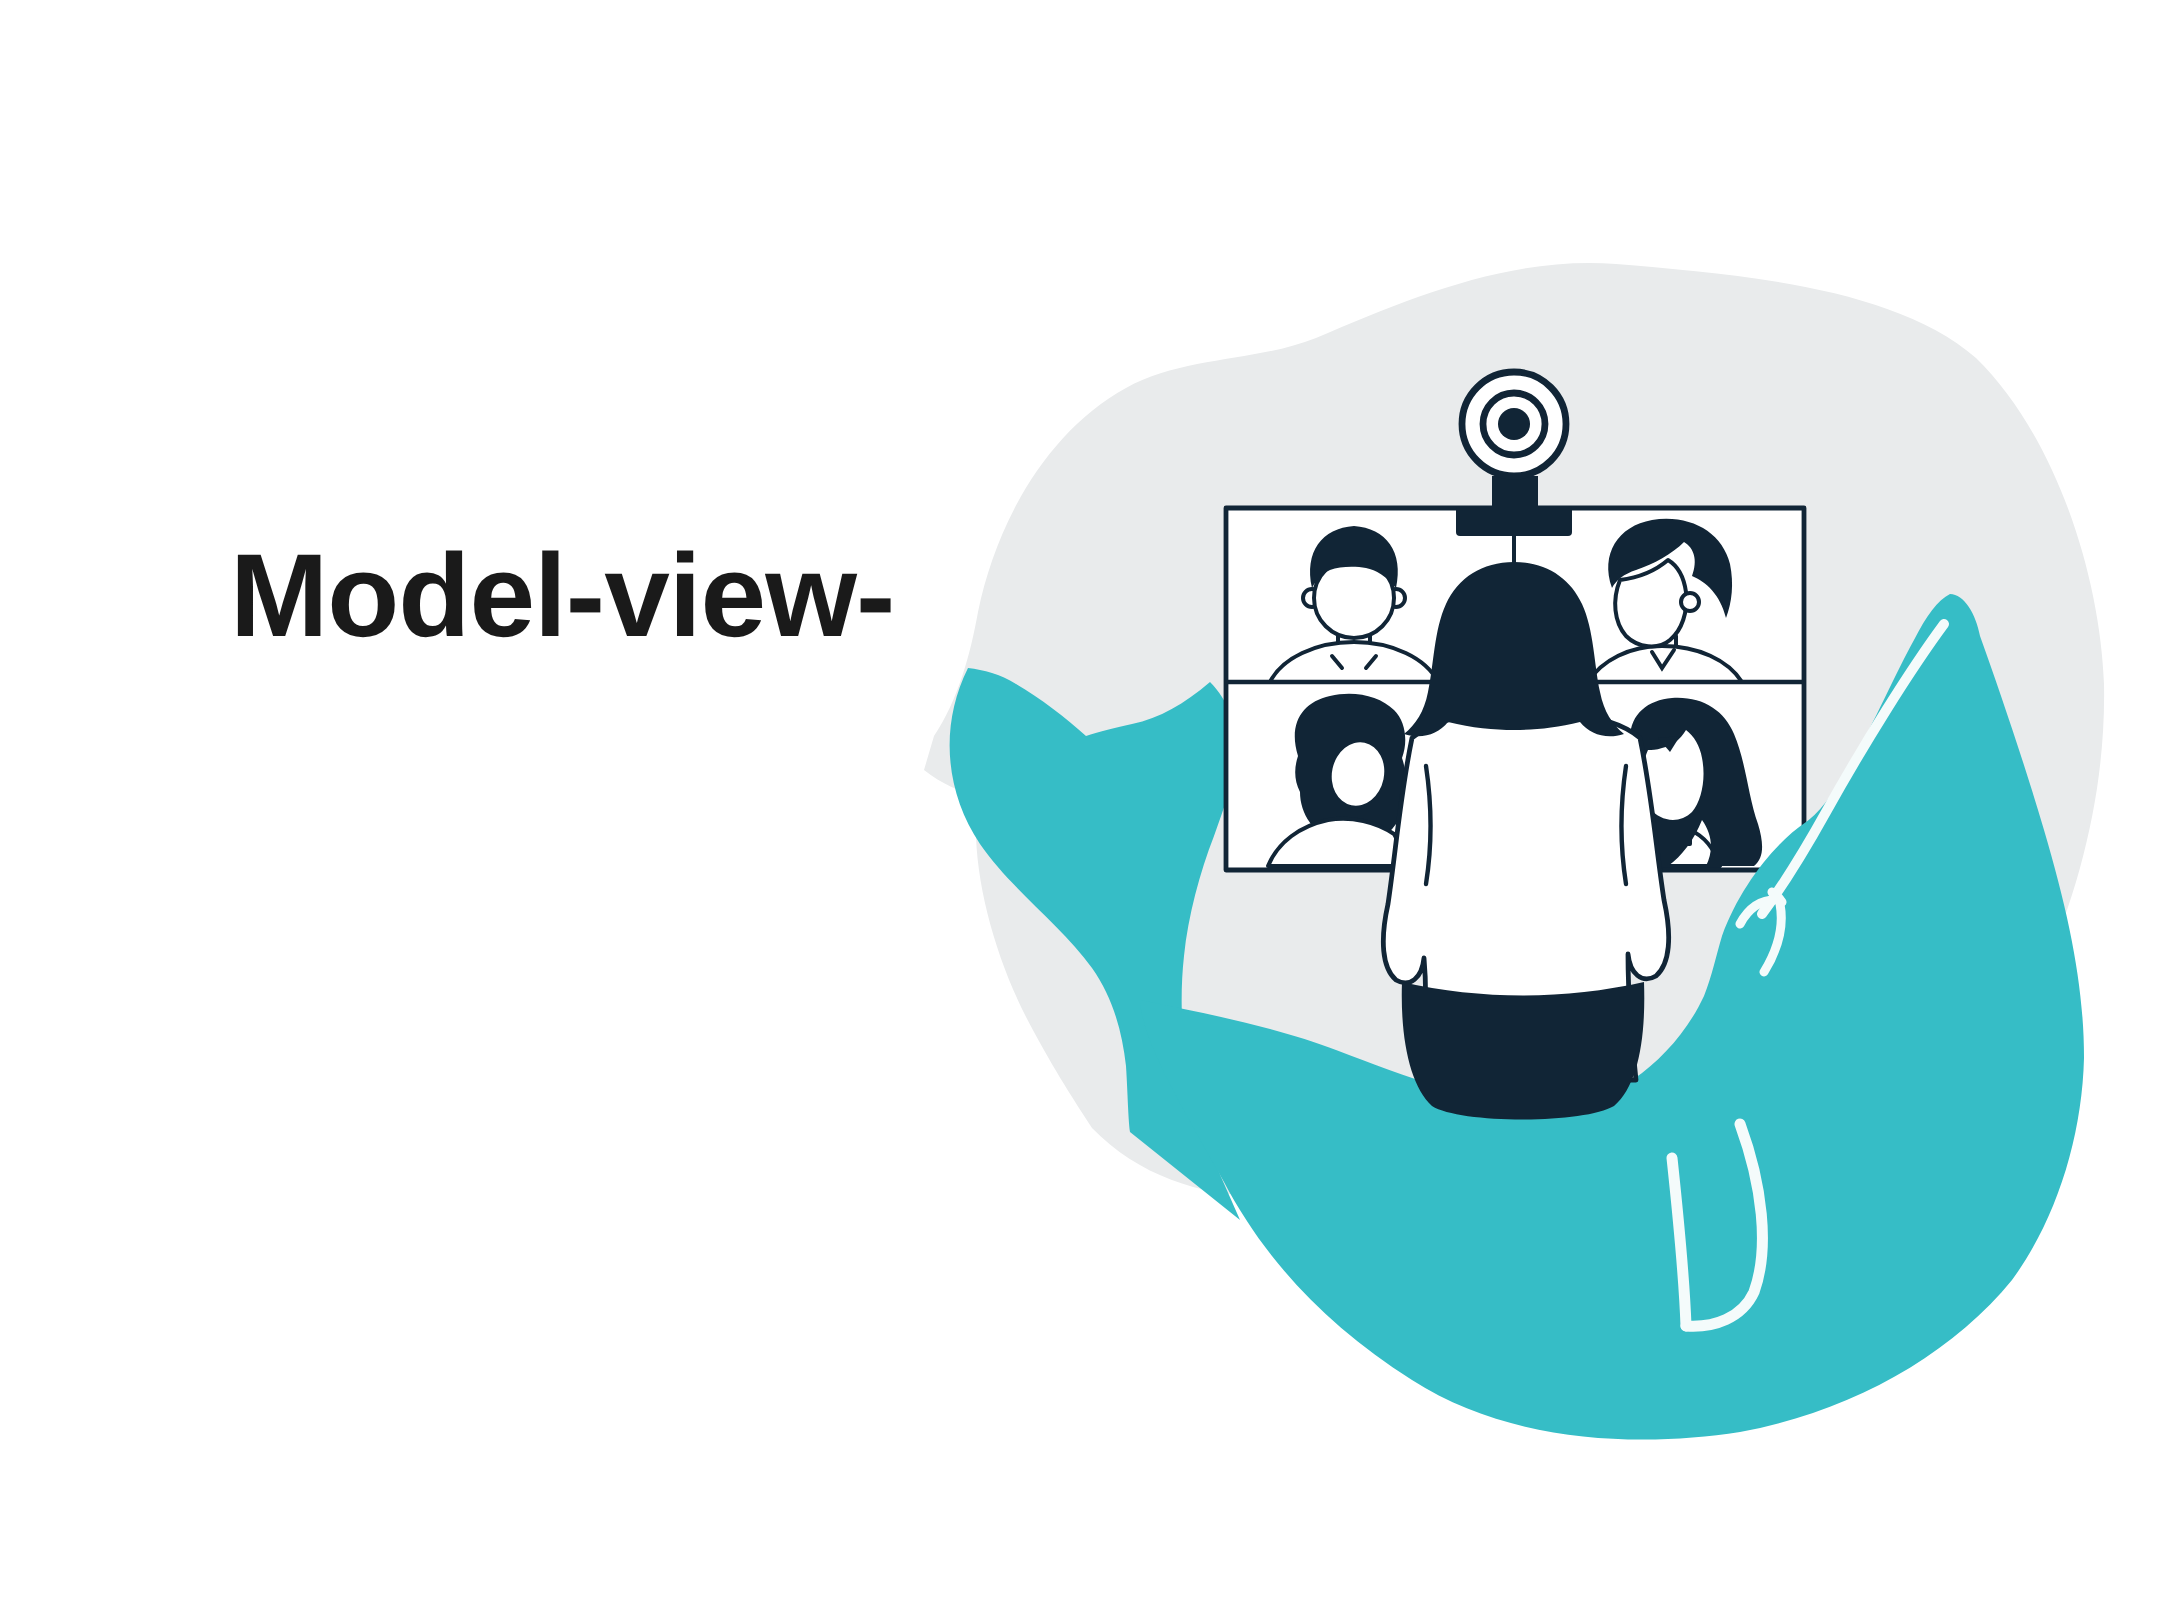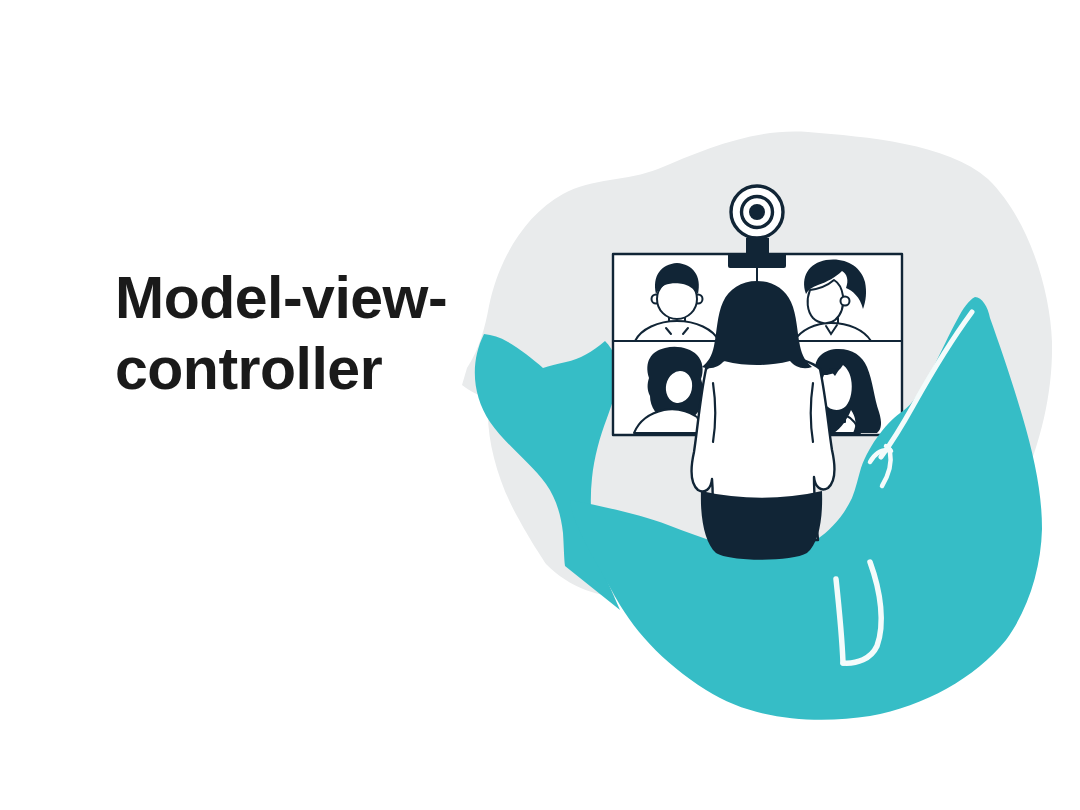--- a/index.html
+++ b/index.html
@@ -193,16 +193,15 @@
            C 767 365 778 364 790 361
            C 795 367 803 370 812 367
            C 806 362 802 356 800 346
            C 797 332 797 315 791 302
            C 785 289 773 281 757 281 Z"></path>
     </g>
   </svg>
 
   <div class="title-block">
     <div>Model-view-</div>
-    <div>controller</div>
   </div>
 
 </div>
 
 </body></html>

